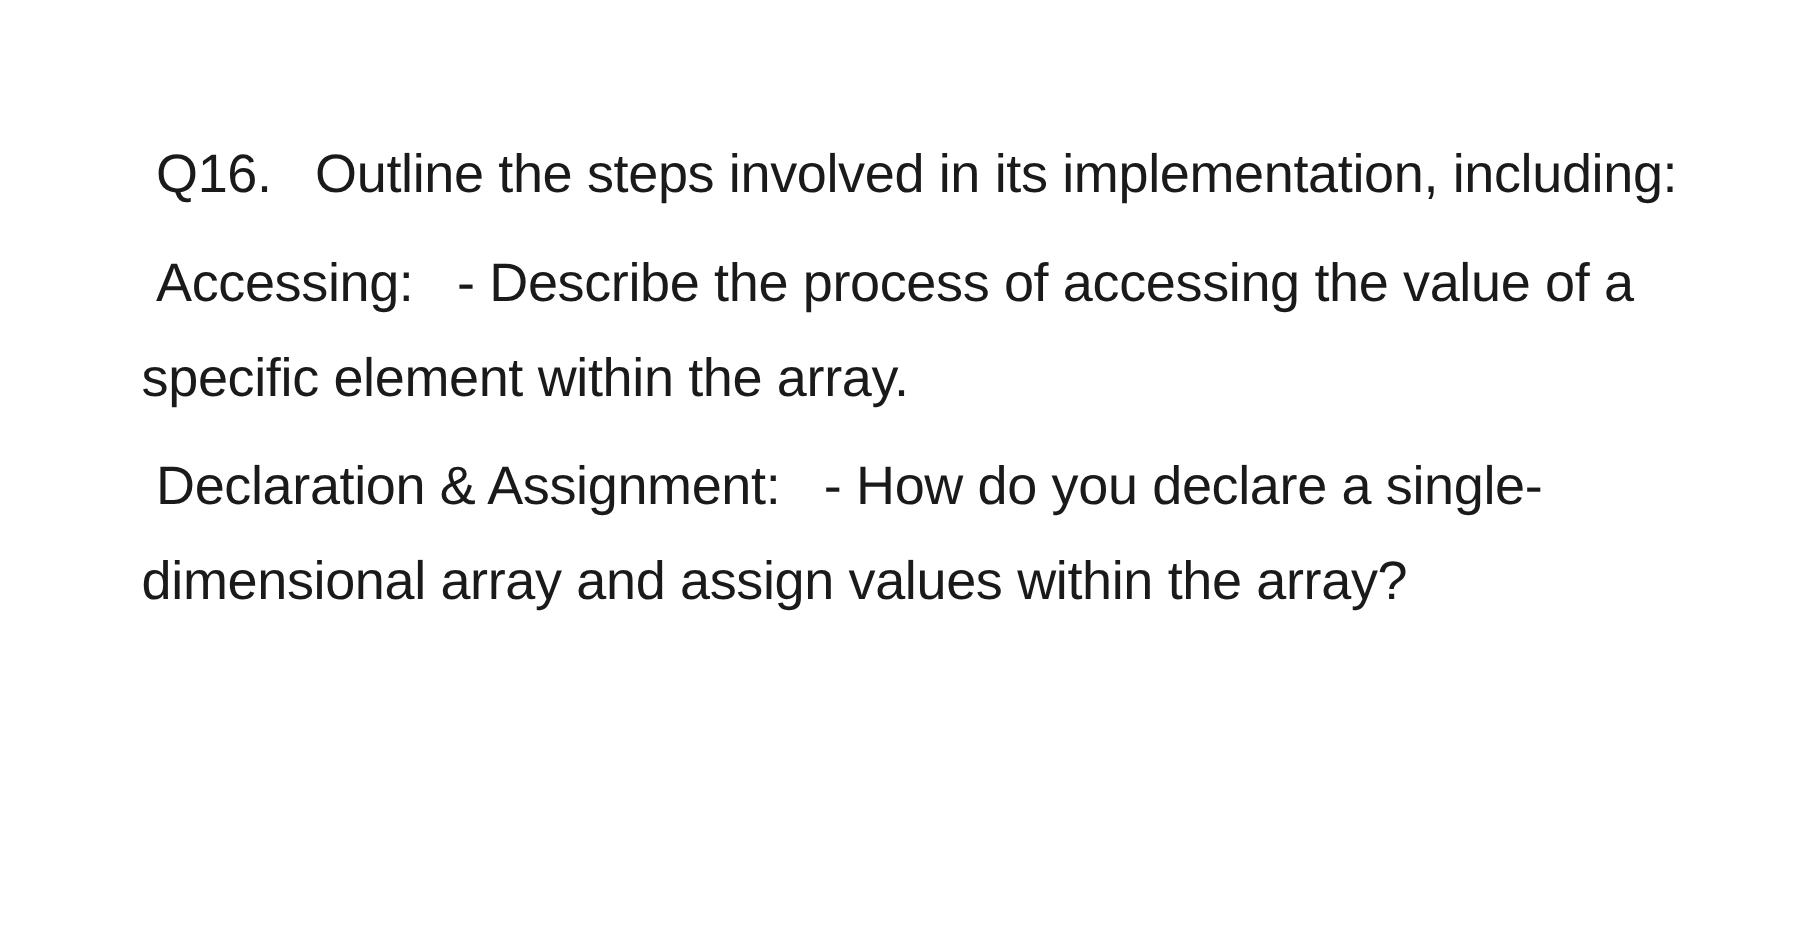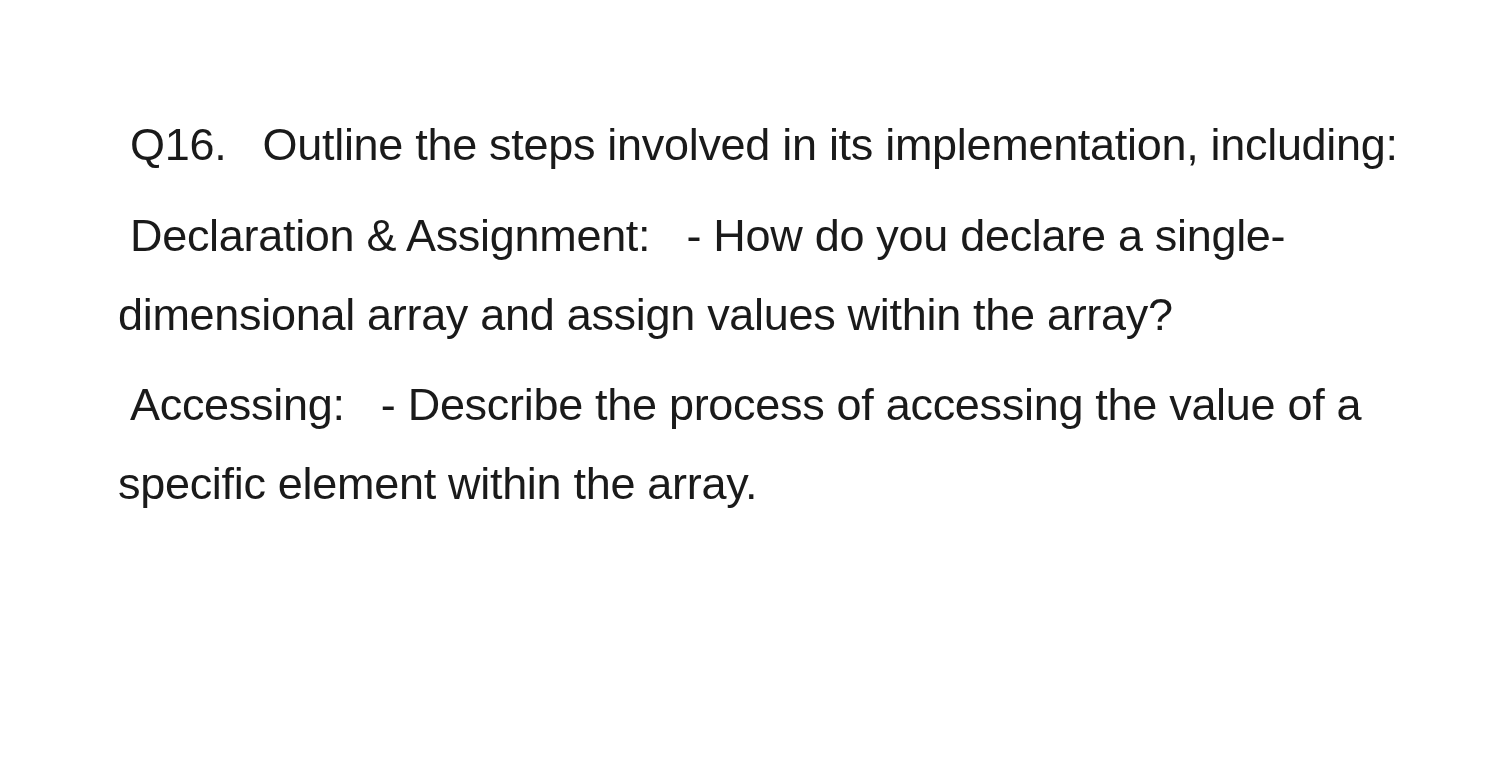--- a/index.html
+++ b/index.html
@@ -28,18 +28,18 @@
   </style>
 </head>
 <body>
 
 <div class="content">
   <div class="question-block">
     <span>Q16.</span>
     <span>Outline the steps involved in its implementation, including:</span>
   </div>
   <div class="question-block">
-    <span>Declaration &amp; Assignment:</span><span> - How do you declare a single-dimensional array and assign values within the array?</span>
+    <span>Accessing:</span><span> - Describe the process of accessing the value of a specific element within the array.</span>
   </div>
   <div class="question-block">
-    <span>Accessing:</span><span> - Describe the process of accessing the value of a specific element within the array.</span>
+    <span>Declaration &amp; Assignment:</span><span> - How do you declare a single-dimensional array and assign values within the array?</span>
   </div>
 </div>
 
 </body></html>

